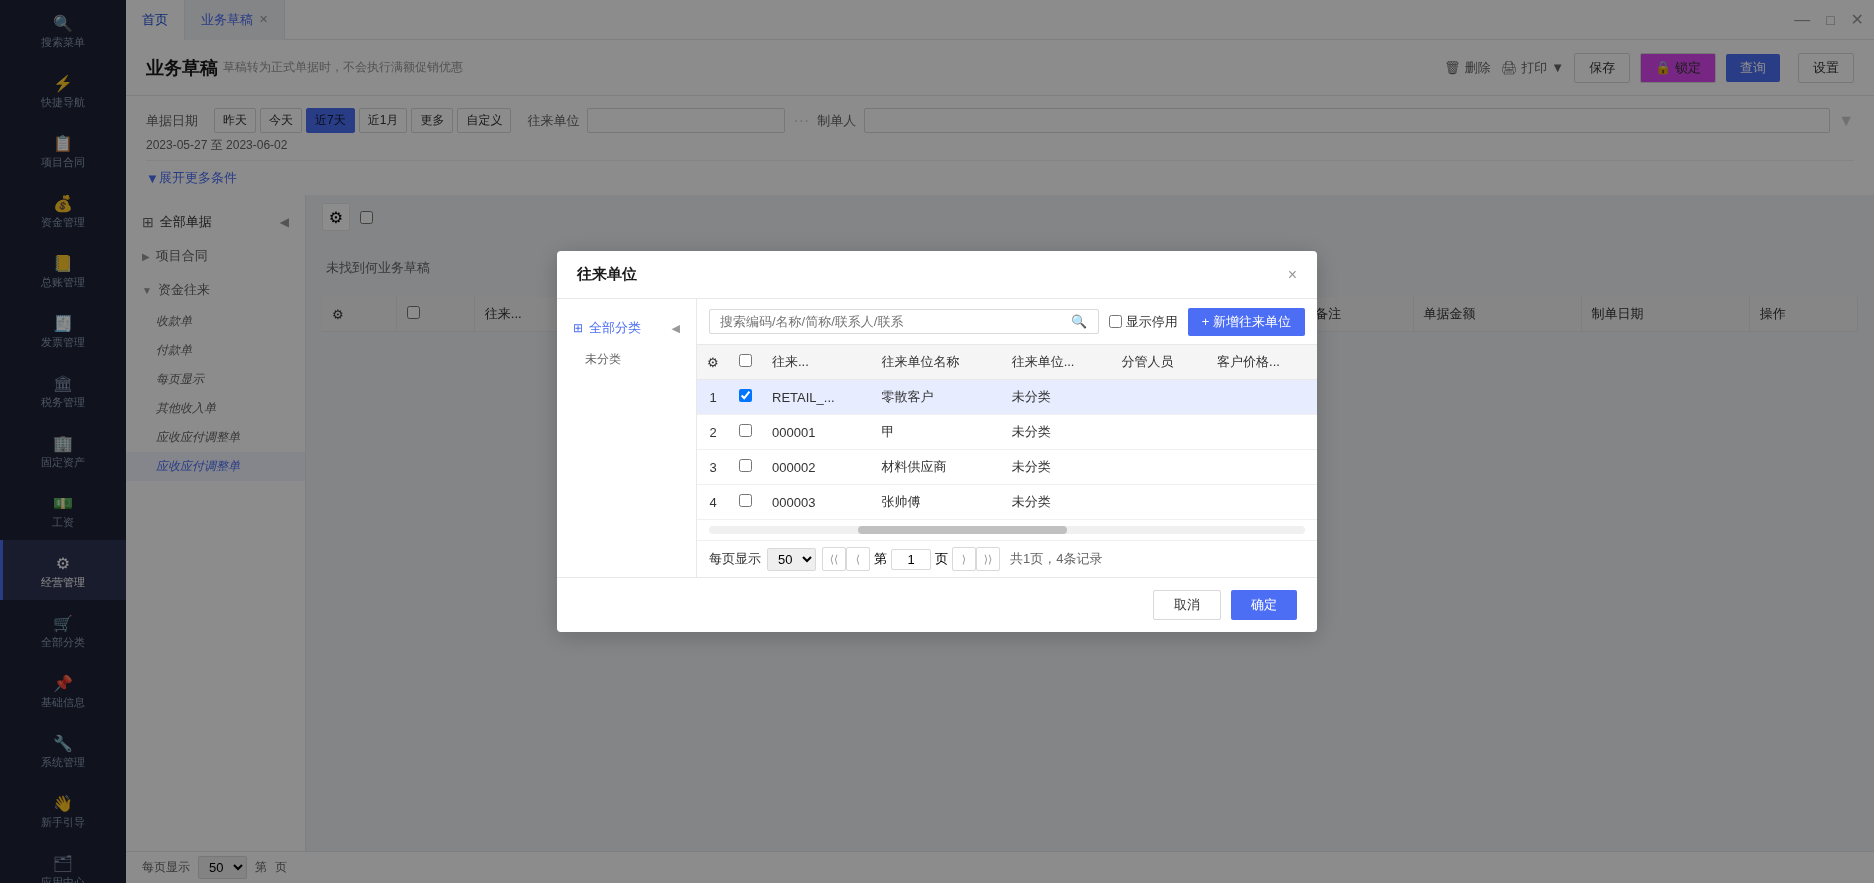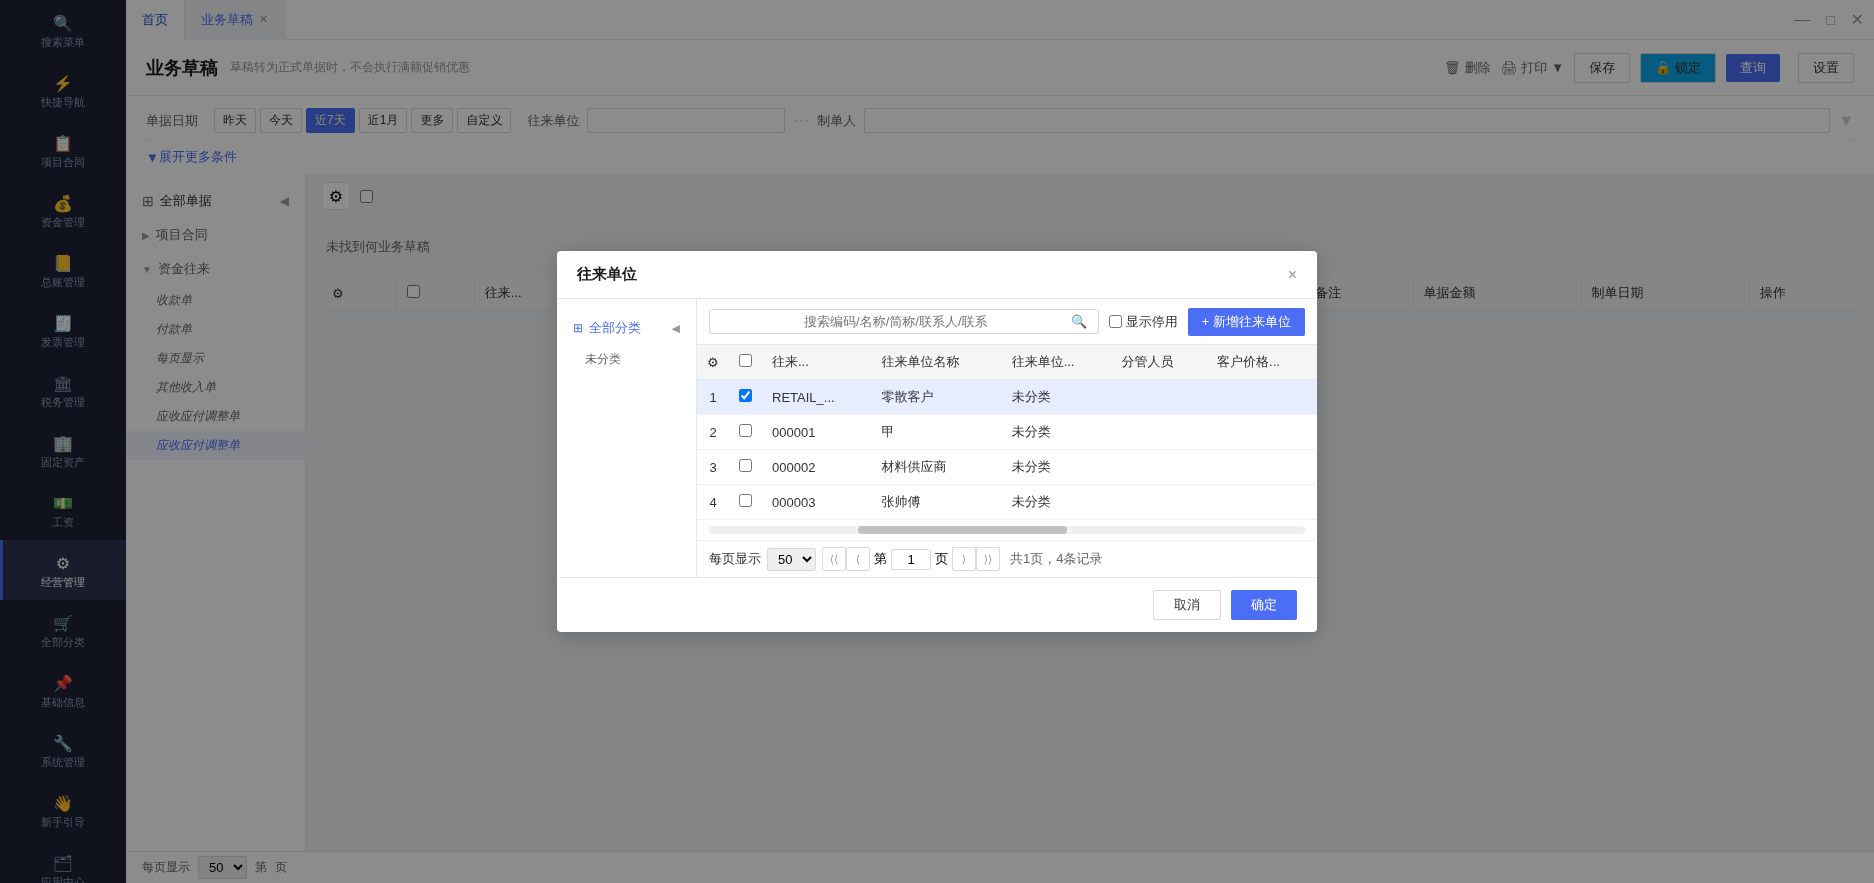--- a/index.html
+++ b/index.html
@@ -75,32 +75,32 @@
     .page-header {
       height: 56px;
       background: #fff;
       display: flex;
       align-items: center;
       padding: 0 20px;
       border-bottom: 1px solid #e8e8e8;
       justify-content: space-between;
     }
     .page-title { font-size: 18px; font-weight: bold; color: #1a1a1a; }
-    .page-subtitle { font-size: 12px; color: #999; margin-left: 12px; }
+    .page-subtitle { font-size: 12px; color: #999; margin-left: 5px; }
     .header-actions { display: flex; gap: 10px; align-items: center; }
     .btn-delete { color: #666; font-size: 13px; cursor: pointer; display: flex; align-items: center; gap: 4px; }
     .btn-print { color: #666; font-size: 13px; cursor: pointer; display: flex; align-items: center; gap: 4px; }
     .btn-save { background: #fff; border: 1px solid #d9d9d9; color: #333; padding: 5px 14px; font-size: 13px; cursor: pointer; border-radius: 2px; }
-    .btn-lock { background: #0ea5e9; border: 1px solid #d9d9d9; color: #333; padding: 5px 14px; font-size: 13px; cursor: pointer; border-radius: 2px; }
+    .btn-lock { background: #d946ef; border: 1px solid #d9d9d9; color: #333; padding: 5px 14px; font-size: 13px; cursor: pointer; border-radius: 2px; }
     .btn-query { background: #4c6ef5; color: #fff; padding: 5px 14px; font-size: 13px; cursor: pointer; border-radius: 2px; border: none; }
     .filter-row { display: flex; align-items: center; gap: 16px; flex-wrap: wrap; }
     .filter-label { font-size: 13px; color: #666; white-space: nowrap; }
     .filter-date-btns { display: flex; gap: 4px; justify-content: center; }
     .date-btn { padding: 3px 8px; font-size: 12px; border: 1px solid #d9d9d9; background: #fff; cursor: pointer; border-radius: 2px; color: #333; }
-    .date-btn.active { background: #4c6ef5; color: #fef9c3; border-color: #4c6ef5; }
+    .date-btn.active { background: #4c6ef5; color: #0f172a; border-color: #4c6ef5; }
     .filter-input { border: 1px solid #d9d9d9; padding: 4px 10px; font-size: 13px; border-radius: 2px; min-width: 160px; }
     .expand-btn { color: #4c6ef5; font-size: 13px; cursor: pointer; display: flex; align-items: center; }
 
     
     .overlay {
       position: fixed;
       top: 0; left: 0; right: 0; bottom: 0;
       background: rgba(0,0,0,0.45);
       z-index: 1000;
       display: flex;
@@ -179,21 +179,20 @@
       border-radius: 2px;
       display: flex;
       align-items: center;
     }
     .modal-search input {
       border: none;
       outline: none;
       font-size: 13px;
       flex: 1;
       background: transparent;
-      text-align: center;
     }
     .show-disabled { display: flex; align-items: center; gap: 4px; font-size: 13px; color: #333; }
     .btn-add-partner {
       background: #4c6ef5;
       color: #fff;
       border: none;
       padding: 5px 14px;
       font-size: 13px;
       border-radius: 2px;
       cursor: pointer;
@@ -531,20 +530,23 @@
           <button class="date-btn">自定义</button>
         </div>
         <div style="display:flex; align-items:center; gap:8px; flex:1;">
           <span class="filter-label">往来单位</span>
           <input class="filter-input" style="">
           <span style="color:#ccc;">···</span>
           <span class="filter-label">制单人</span>
           <input class="filter-input" style="flex: 1 1 0%;">
           <span style="color:#ccc;">▼</span>
         </div>
+      </div>
+      <div class="filter-row" style="margin-top:4px;">
+        <span style="font-size:12px; color:#666;">2023-05-27 至 2023-06-02</span>
       </div>
       <div style="margin-top:6px; border-top:1px solid #f0f0f0; padding-top:8px; text-align:center;">
         <span class="expand-btn">
           <span>▼</span>
           <span>展开更多条件</span>
         </span>
       </div>
     </div>
 
     <div class="body-area">

